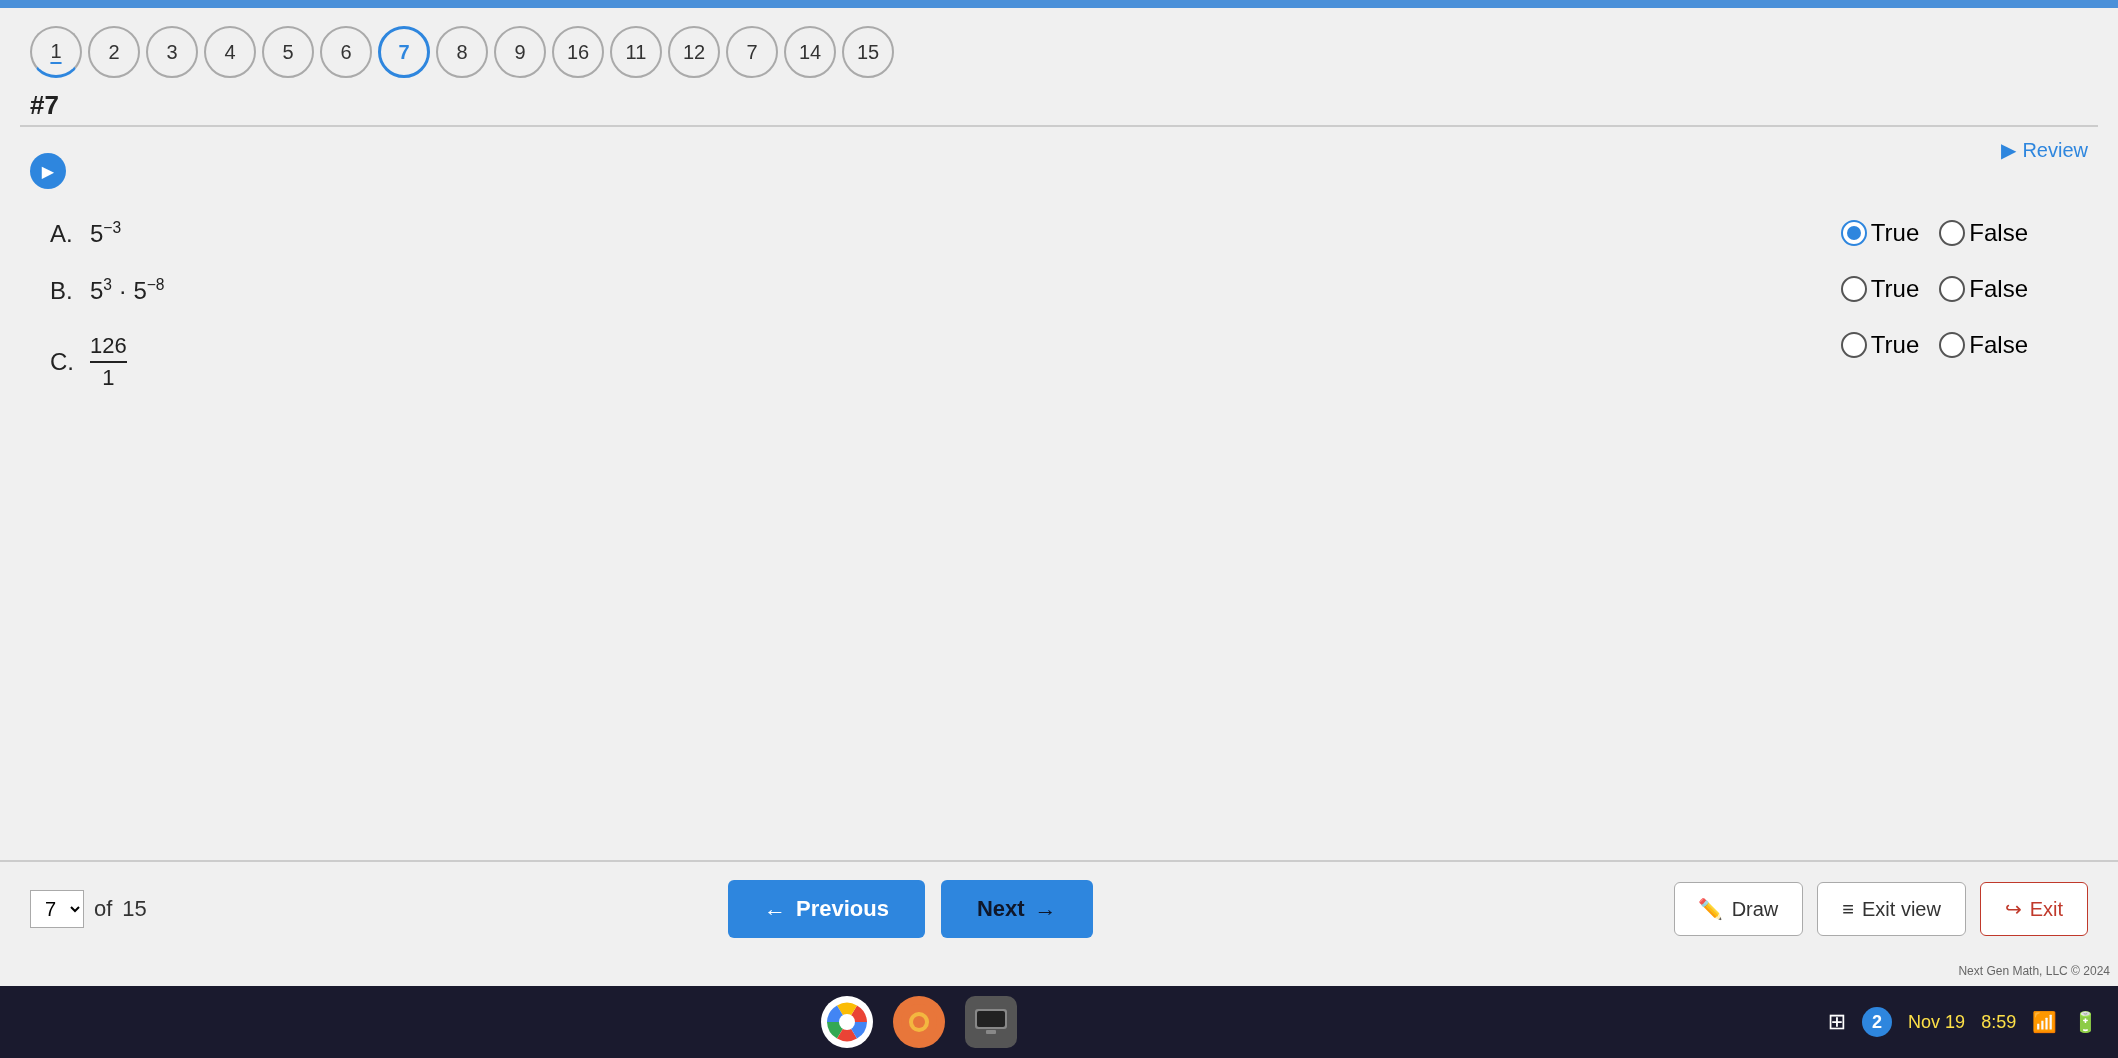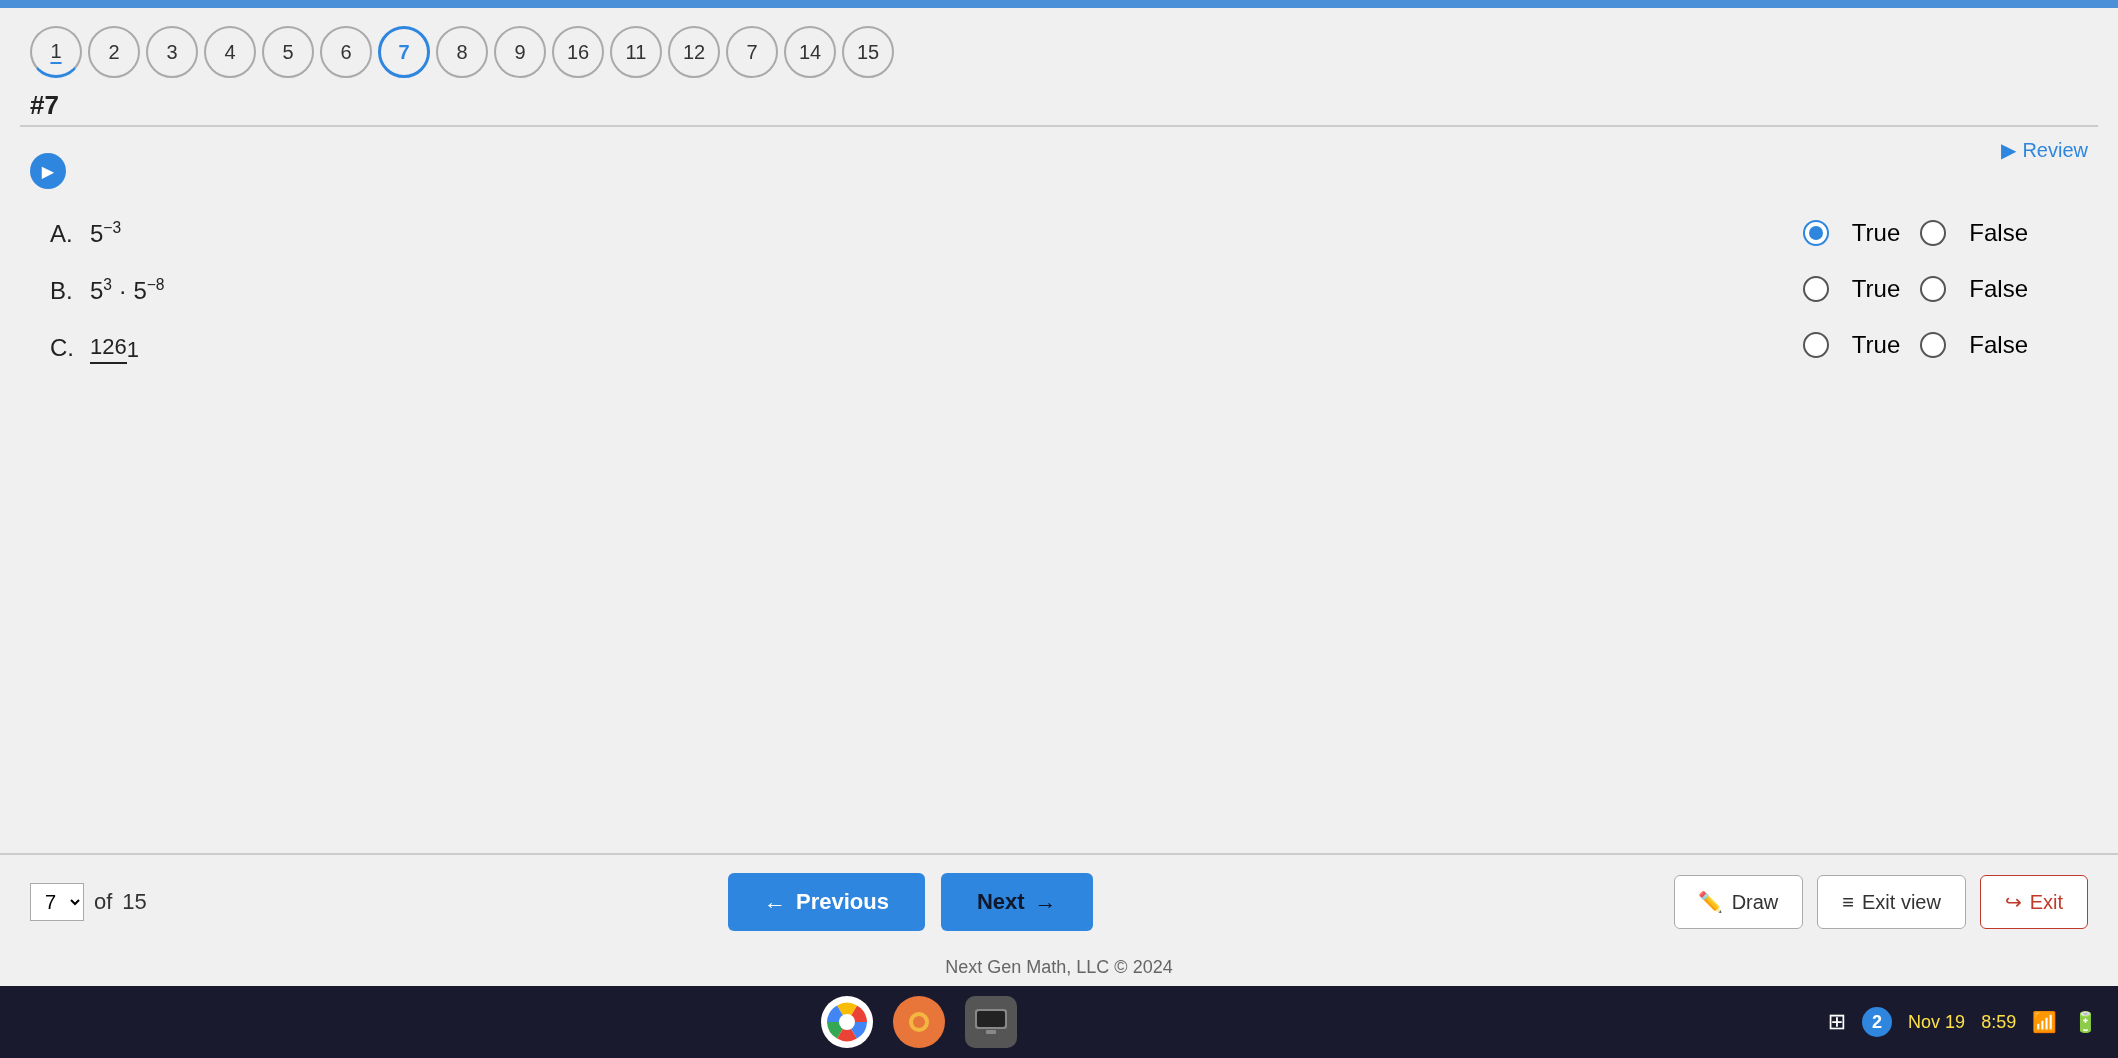--- a/index.html
+++ b/index.html
@@ -142,21 +142,21 @@
       gap: 10px;
     }
 
     .expr-label {
       font-weight: normal;
       min-width: 30px;
     }
 
     .fraction {
       display: inline-flex;
-      flex-direction: row;
+      flex-direction: column;
       align-items: center;
       vertical-align: middle;
     }
 
     .fraction-num {
       border-bottom: 2px solid #222;
       padding-bottom: 2px;
       font-size: 22px;
     }
 
@@ -176,21 +176,21 @@
     .radio-row {
       display: flex;
       align-items: center;
       gap: 20px;
       font-size: 24px;
     }
 
     .radio-option {
       display: flex;
       align-items: center;
-      gap: 23px;
+      gap: 4px;
       cursor: pointer;
     }
 
     .radio-circle {
       width: 26px;
       height: 26px;
       border-radius: 50%;
       border: 2px solid #555;
       display: flex;
       align-items: center;
@@ -282,23 +282,23 @@
       color: #333;
     }
 
     .exit-btn {
       color: #c0392b;
       border-color: #c0392b;
     }
 
     
     .footer-text {
-      text-align: center;
+      text-align: right;
       color: #666;
-      font-size: 18px;
+      font-size: 12px;
       padding: 8px;
       background: #f0f0f0;
     }
 
     
     .taskbar {
       height: 72px;
       background: #1a1a2e;
       display: flex;
       align-items: center;

